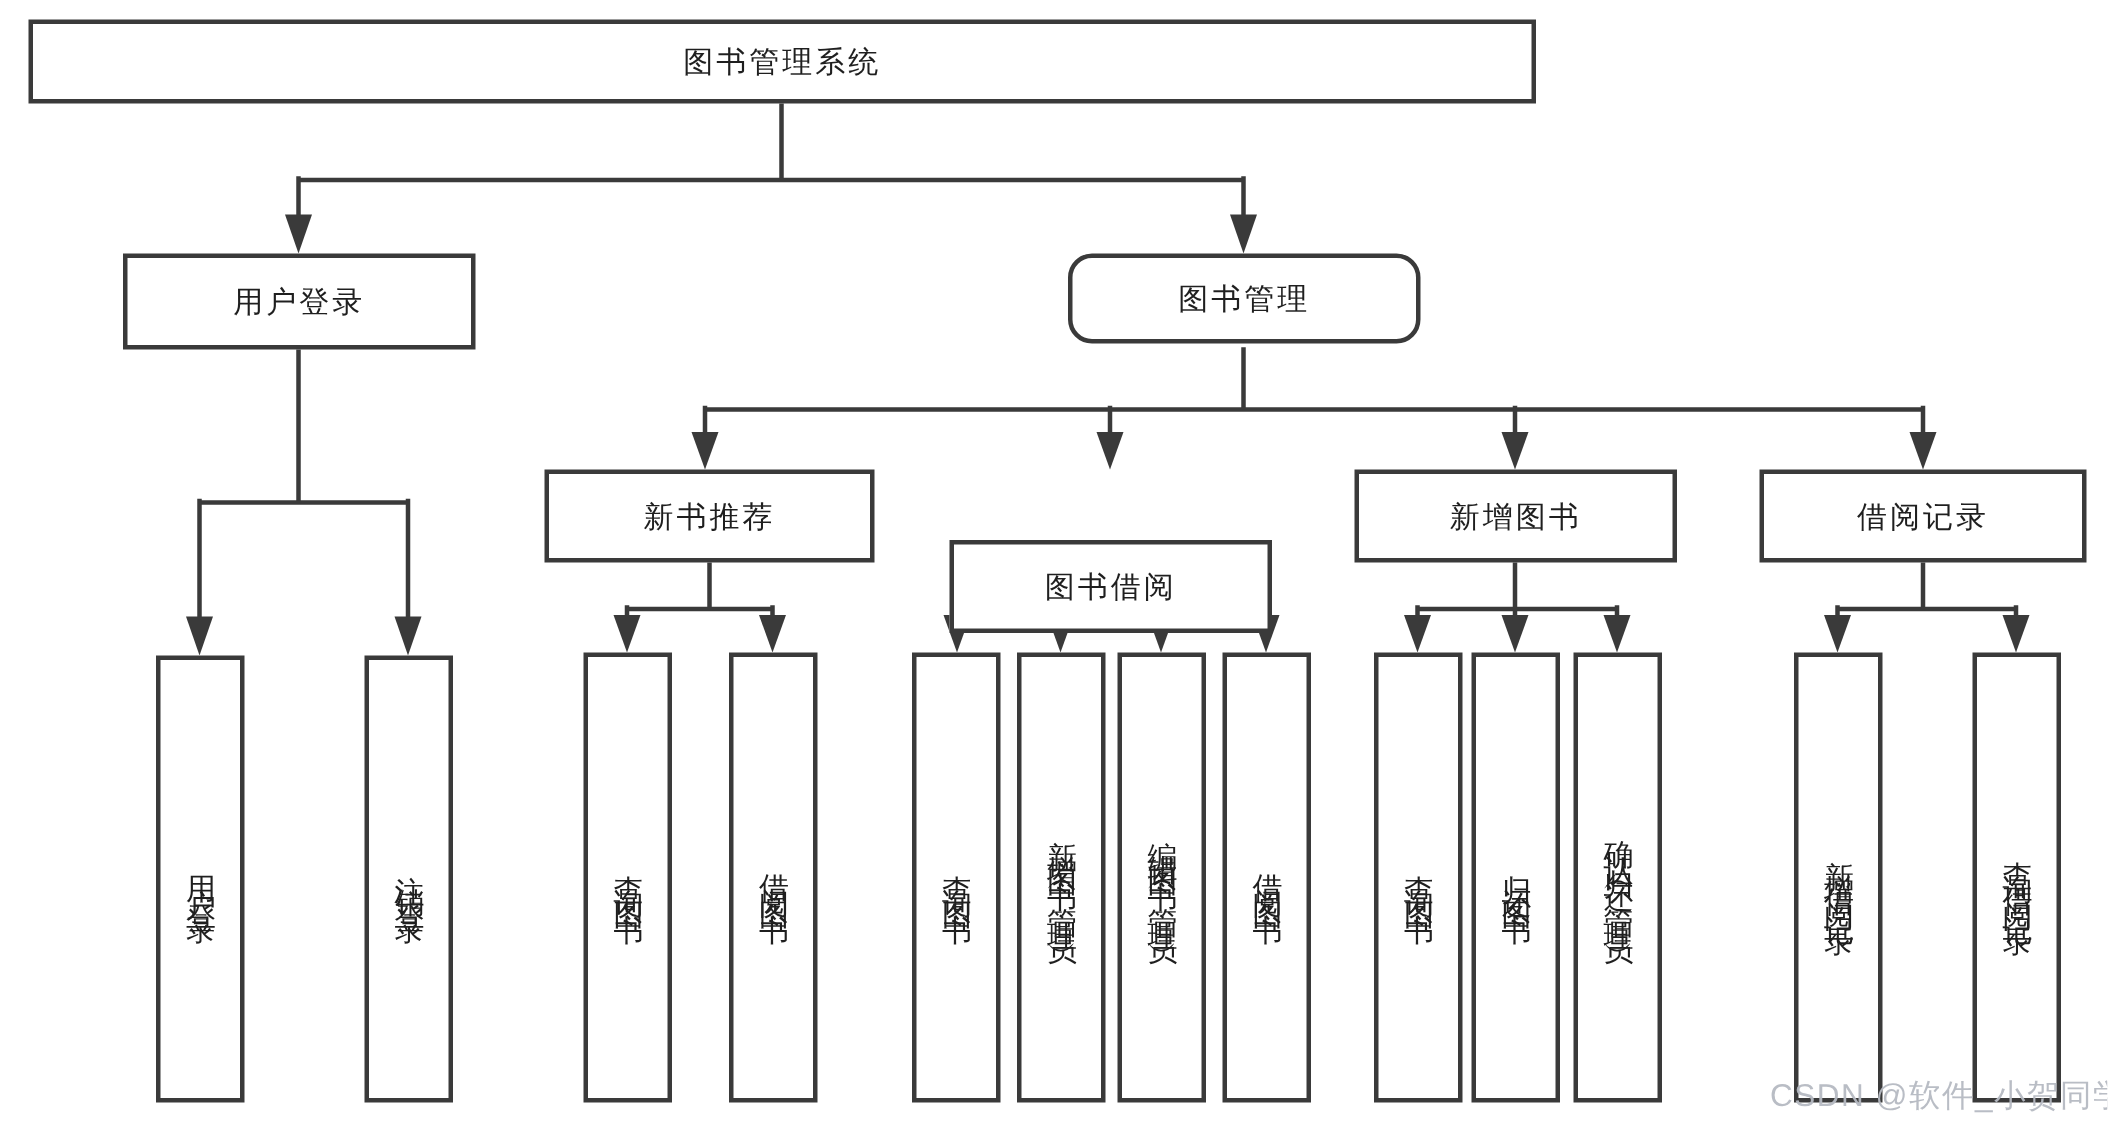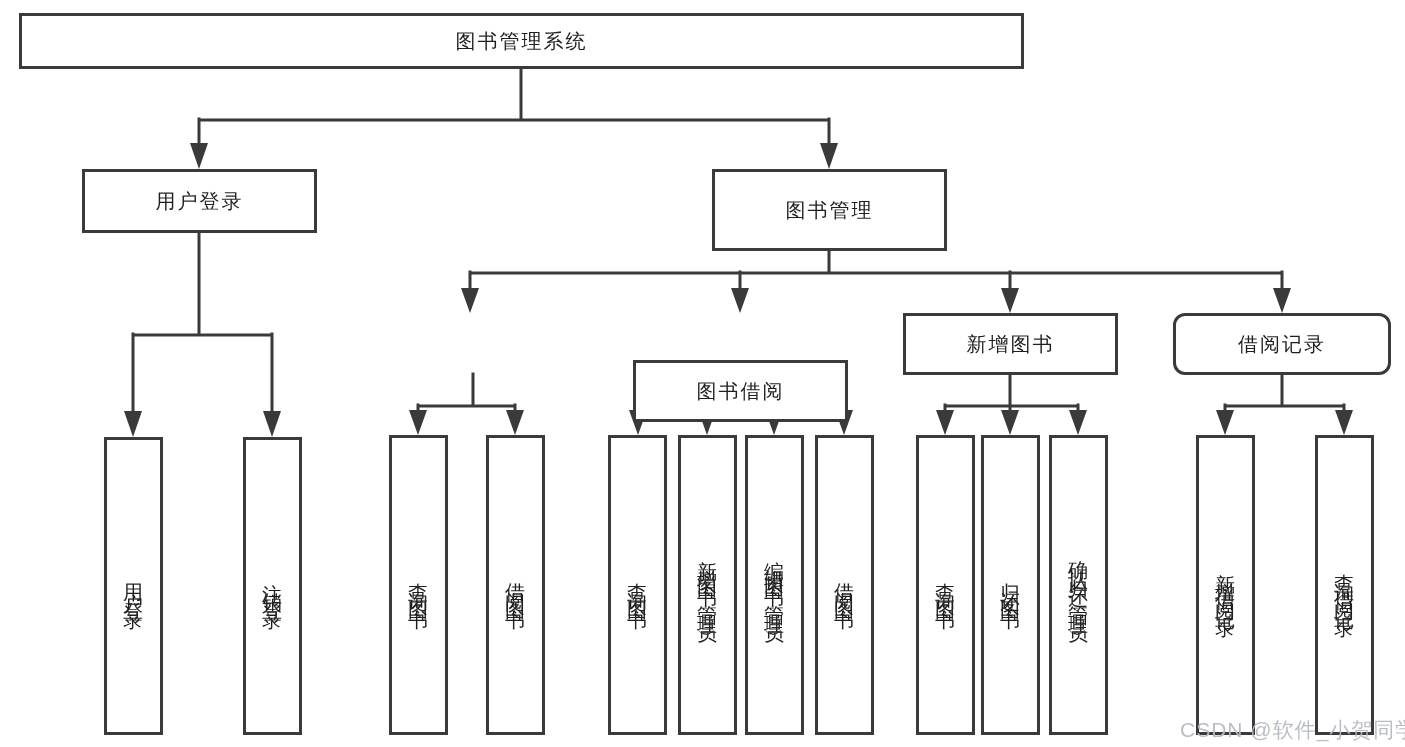--- a/index.html
+++ b/index.html
@@ -41,26 +41,26 @@
     writing-mode: vertical-lr;
     text-orientation: mixed;
     letter-spacing: 9px;
     line-height: 1;
     white-space: nowrap;
   }
   
   .b-root   { left: 19px;  top: 13px;  width: 1005px; height: 56px; }
   
   .b-login  { left: 82px;  top: 169px; width: 235px; height: 64px; }
-  .b-mgmt   { left: 712px; top: 169px; width: 235px; height: 82px; }
+  .b-mgmt   { left: 712px; top: 169px; width: 235px; height: 60px; border-radius: 16px; }
   
   .b-new    { left: 363px;  top: 313px; width: 220px; height: 62px; }
   .b-borrow { left: 633px;  top: 313px; width: 215px; height: 62px; margin-top: 47px; }
   .b-cur    { left: 903px;  top: 313px; width: 215px; height: 62px; }
-  .b-rec    { left: 1173px; top: 313px; width: 218px; height: 62px; border-radius: 12px; }
+  .b-rec    { left: 1173px; top: 313px; width: 218px; height: 62px; }
   
   .leaf { width: 59px; height: 300px; top: 435px; }
   .l-user1 { left: 104px;  top: 437px; height: 298px; }
   .l-user2 { left: 243px;  top: 437px; height: 298px; }
   .l-rec1  { left: 389px;  }
   .l-rec2  { left: 486px;  }
   .l-bor1  { left: 608px;  }
   .l-bor2  { left: 678px;  }
   .l-bor3  { left: 745px;  }
   .l-bor4  { left: 815px;  }
@@ -125,20 +125,23 @@
     <span class="h-label">图书管理系统</span>
   </div>
 
   <div class="box b-login">
     <span class="h-label">用户登录</span>
   </div>
   <div class="box b-mgmt">
     <span class="h-label">图书管理</span>
   </div>
 
+  <div class="box b-new">
+    <span class="h-label">新书推荐</span>
+  </div>
   <div class="box b-borrow">
     <span class="h-label">图书借阅</span>
   </div>
   <div class="box b-cur">
     <span class="h-label">新增图书</span>
   </div>
   <div class="box b-rec">
     <span class="h-label">借阅记录</span>
   </div>
 

